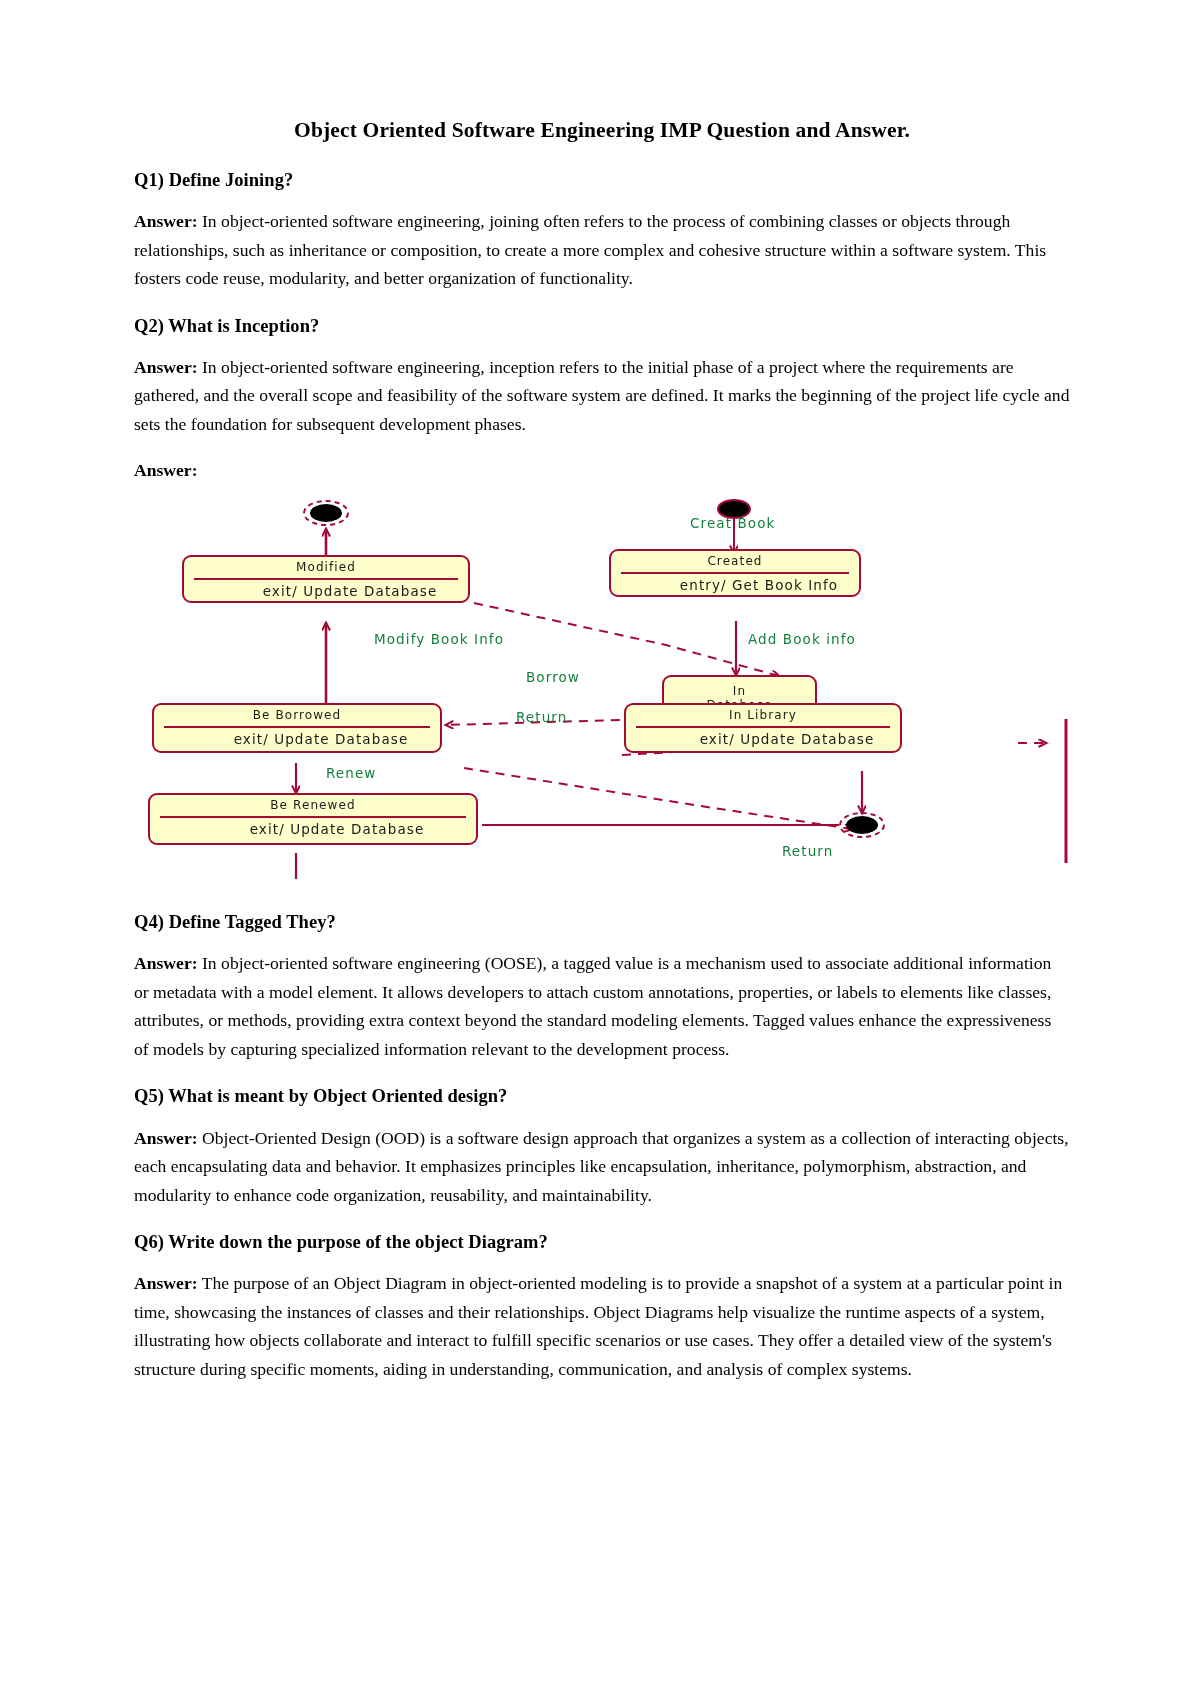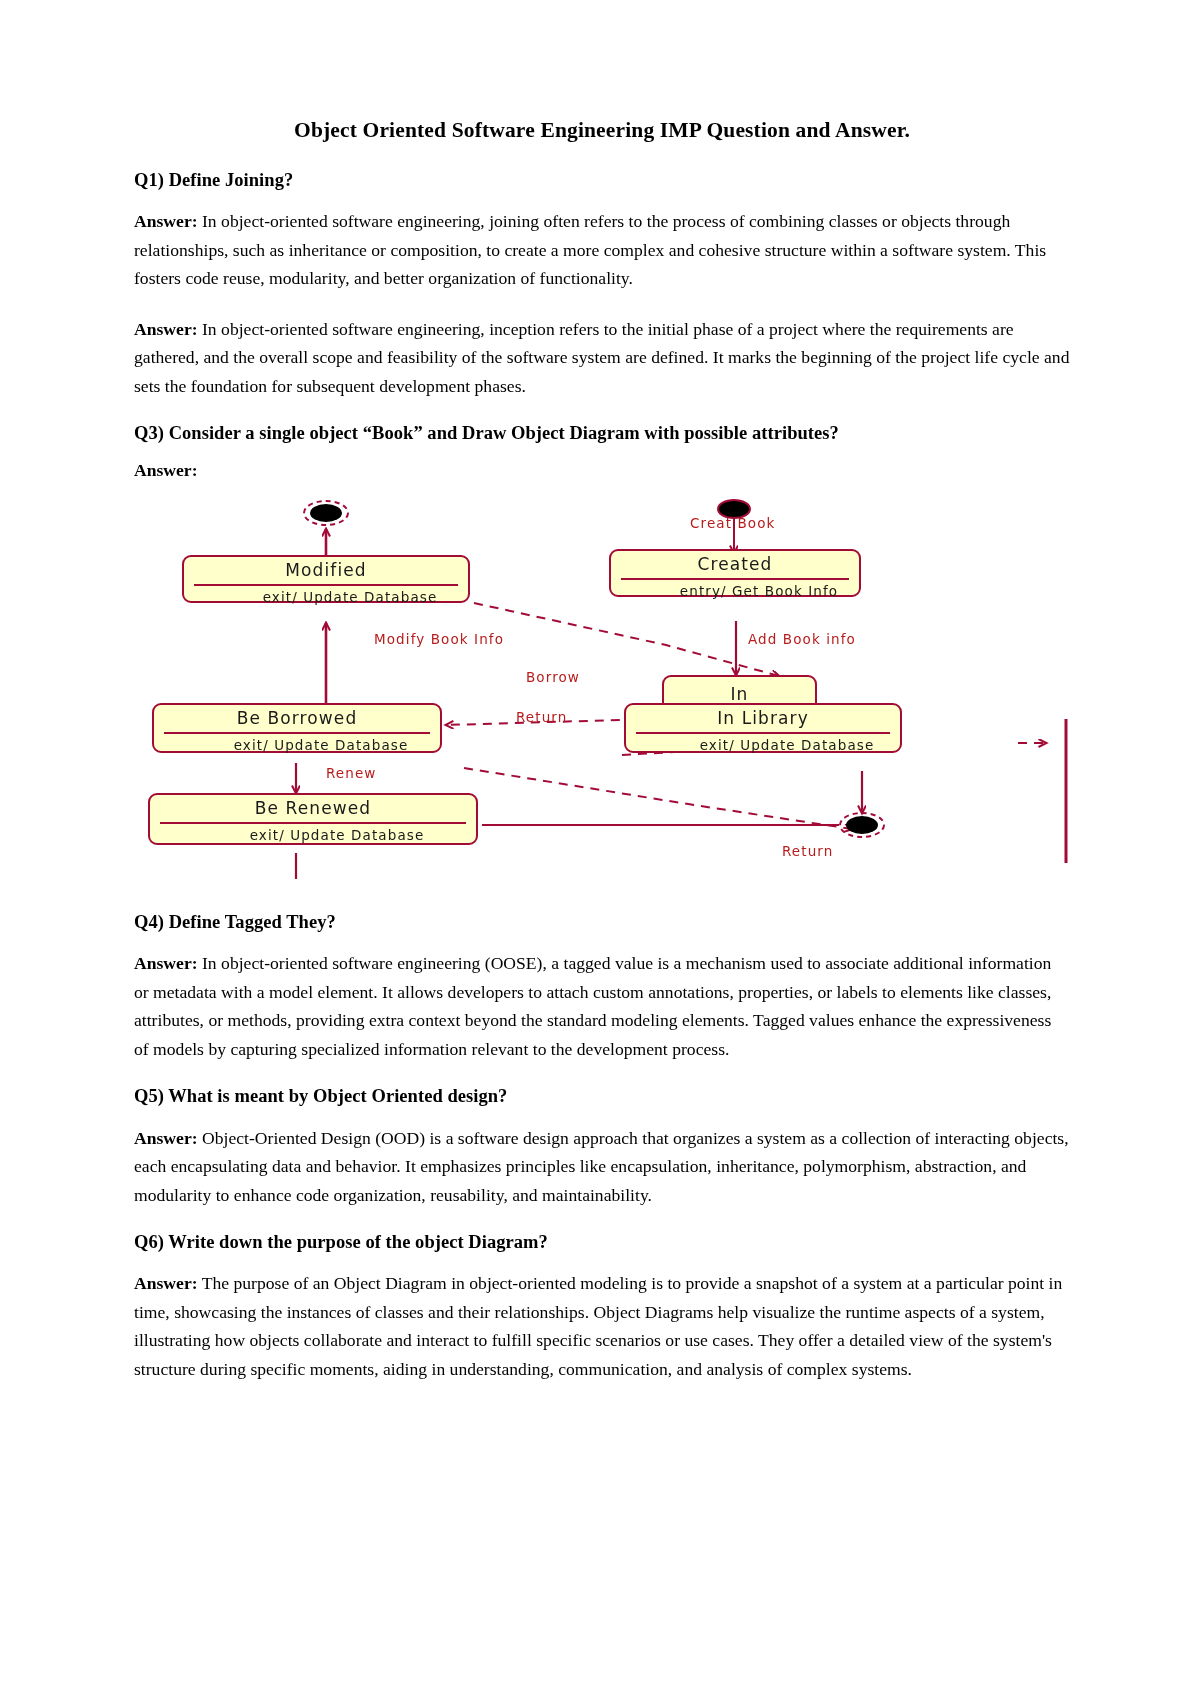--- a/index.html
+++ b/index.html
@@ -70,21 +70,21 @@
     position: absolute;
     background: #ffffcc;
     border: 2.2px solid #a30b37;
     border-radius: 9px;
     box-sizing: border-box;
     font-family: "DejaVu Sans", sans-serif;
     color: #1a1a1a;
     text-align: center;
   }
   .uml-box .title {
-    font-size: 17px;
+    font-size: 12px;
     letter-spacing: 1.1px;
     padding: 4px 4px 3px 4px;
     line-height: 1.15;
     border-radius: 7px;
   }
   .uml-box .divider {
     height: 0;
     border-top: 2.2px solid #a30b37;
     margin: 0 10px;
   }
@@ -97,37 +97,37 @@
   }
   .uml-box.simple .title {
     padding: 6px 4px 6px 4px;
     text-align: center;
   }
   .edge-label {
     position: absolute;
     font-family: "DejaVu Sans", sans-serif;
     font-size: 13.5px;
     letter-spacing: 1.1px;
-    color: #b91c1c;
+    color: #15803d;
     white-space: nowrap;
   }
 </style>
 </head>
 <body>
 
 <div class="page">
 
   <h1 class="doc-title">Object Oriented Software Engineering IMP Question and Answer.</h1>
 
   <h2 class="q-heading">Q1) Define Joining?</h2>
   <p class="answer-para"><span class="lead">Answer:</span><span> In object-oriented software engineering, joining often refers to the process of combining classes or objects through relationships, such as inheritance or composition, to create a more complex and cohesive structure within a software system. This fosters code reuse, modularity, and better organization of functionality.</span></p>
 
+  <h2 class="q-heading">Q2) What is Inception?</h2>
   <p class="answer-para"><span class="lead">Answer:</span><span> In object-oriented software engineering, inception refers to the initial phase of a project where the requirements are gathered, and the overall scope and feasibility of the software system are defined. It marks the beginning of the project life cycle and sets the foundation for subsequent development phases.</span></p>
 
-  <h2 class="q-heading">Q3) Consider a single object “Book” and Draw Object Diagram with possible attributes?</h2>
   <p class="answer-only">Answer:</p>
 
   <div class="diagram-wrap">
 
     <svg width="936" height="390" viewBox="0 0 936 390">
       <defs>
         <marker id="arrowSolid" markerWidth="11" markerHeight="11" refX="8.5" refY="4" orient="auto" markerUnits="userSpaceOnUse">
           <path d="M1,0 L9,4 L1,8" fill="none" stroke="#a30b37" stroke-width="2"></path>
         </marker>
         <marker id="arrowDash" markerWidth="11" markerHeight="11" refX="8.5" refY="4" orient="auto" markerUnits="userSpaceOnUse">

